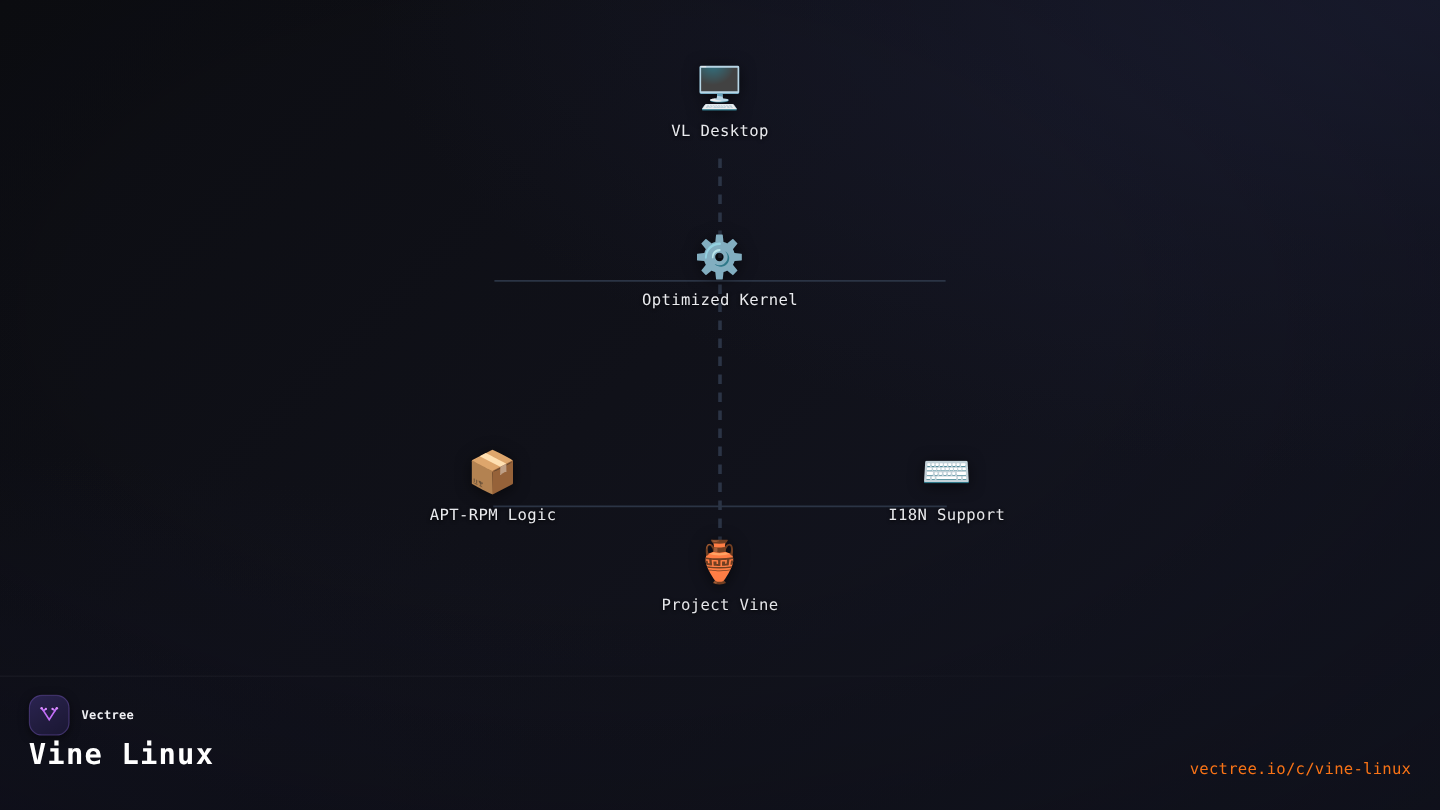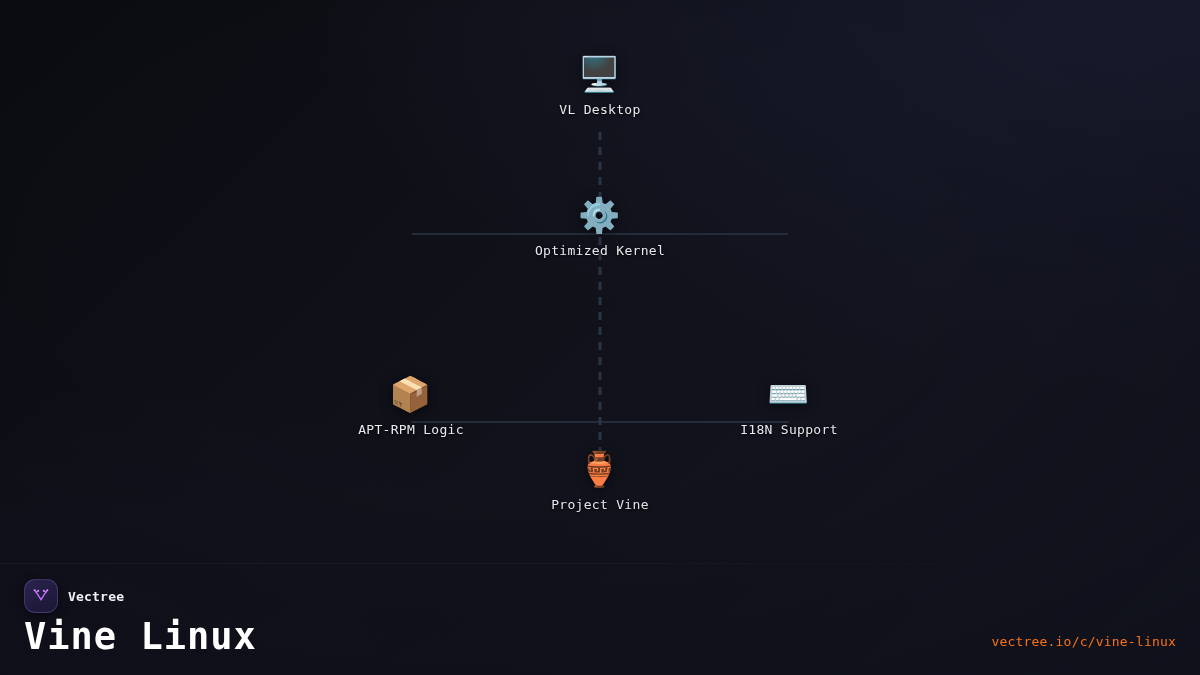--- a/index.html
+++ b/index.html
@@ -101,30 +101,30 @@
     height: 34px;
     border-radius: 11px;
     background: linear-gradient(150deg, #2a2350 0%, #221d40 50%, #1a1733 100%);
     border: 1px solid rgba(150,110,230,0.28);
     display: flex;
     align-items: center;
     justify-content: center;
     box-shadow: 0 2px 8px rgba(0,0,0,0.5);
   }
   .brand-name {
-    font-size: 13px;
+    font-size: 10px;
     font-weight: bold;
     color: #f0f0f4;
     letter-spacing: 0.2px;
   }
   .page-title {
     position: absolute;
     left: 24px;
     top: 52px;
-    font-size: 37px;
+    font-size: 24px;
     font-weight: bold;
     color: #ffffff;
     letter-spacing: 1px;
     white-space: nowrap;
   }
   .footer-url {
     position: absolute;
     right: 24px;
     bottom: 26px;
     font-size: 13px;

